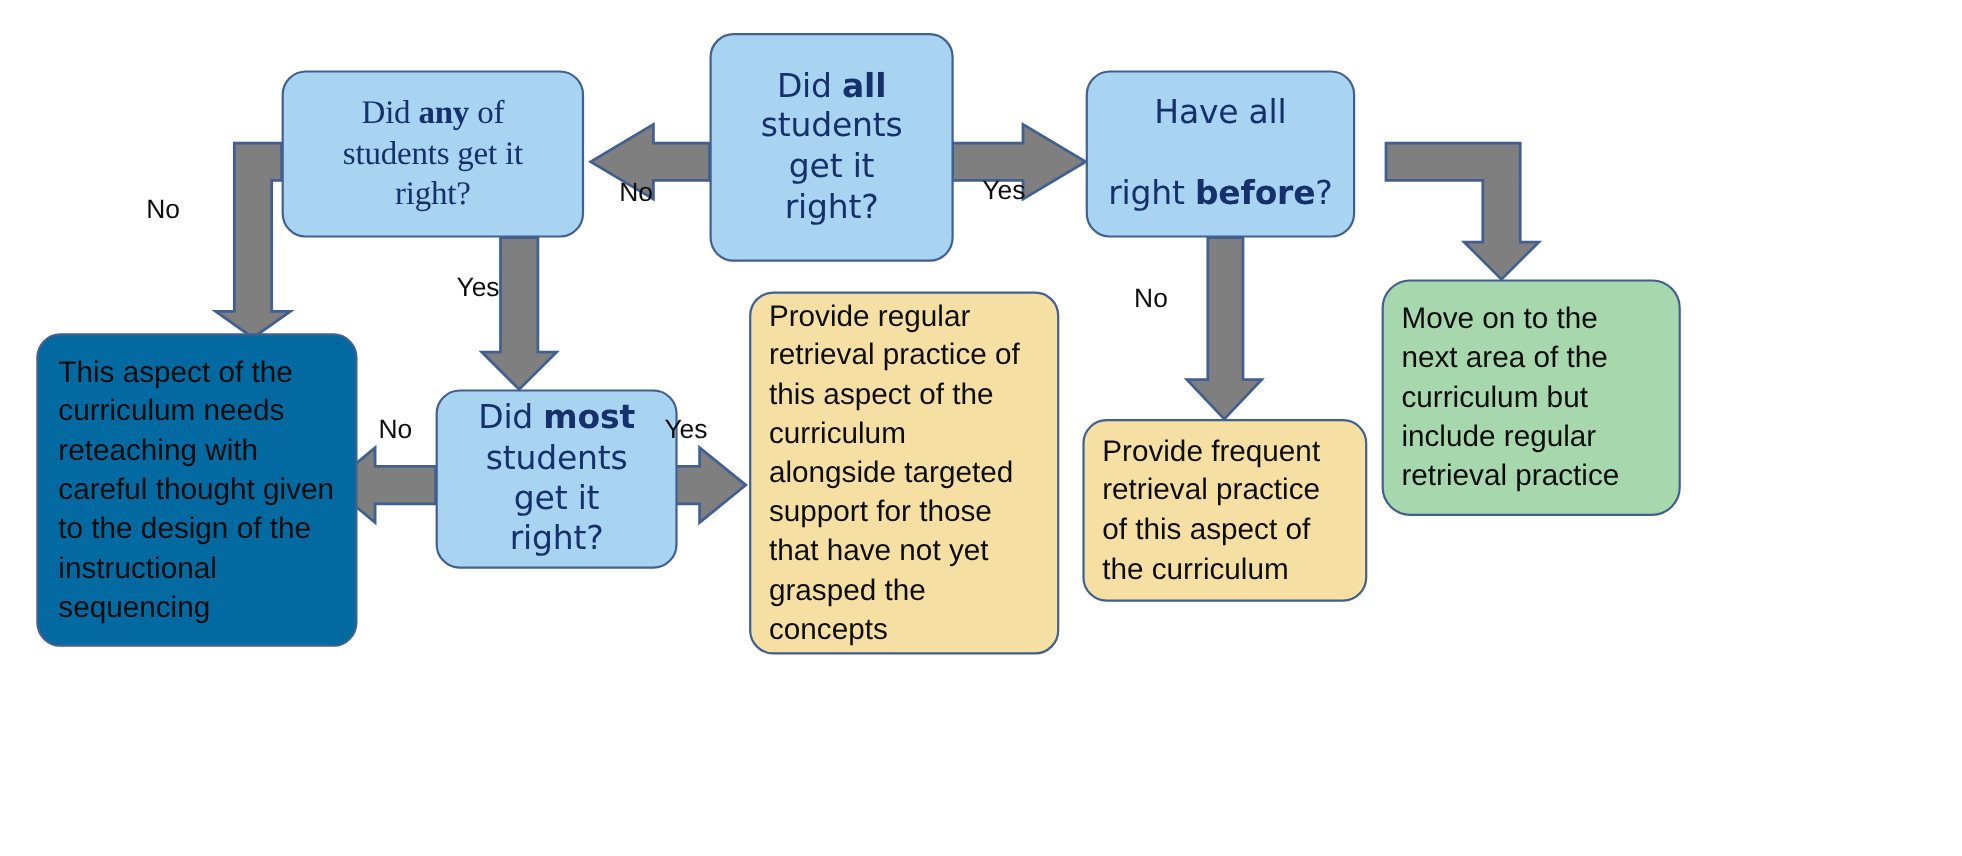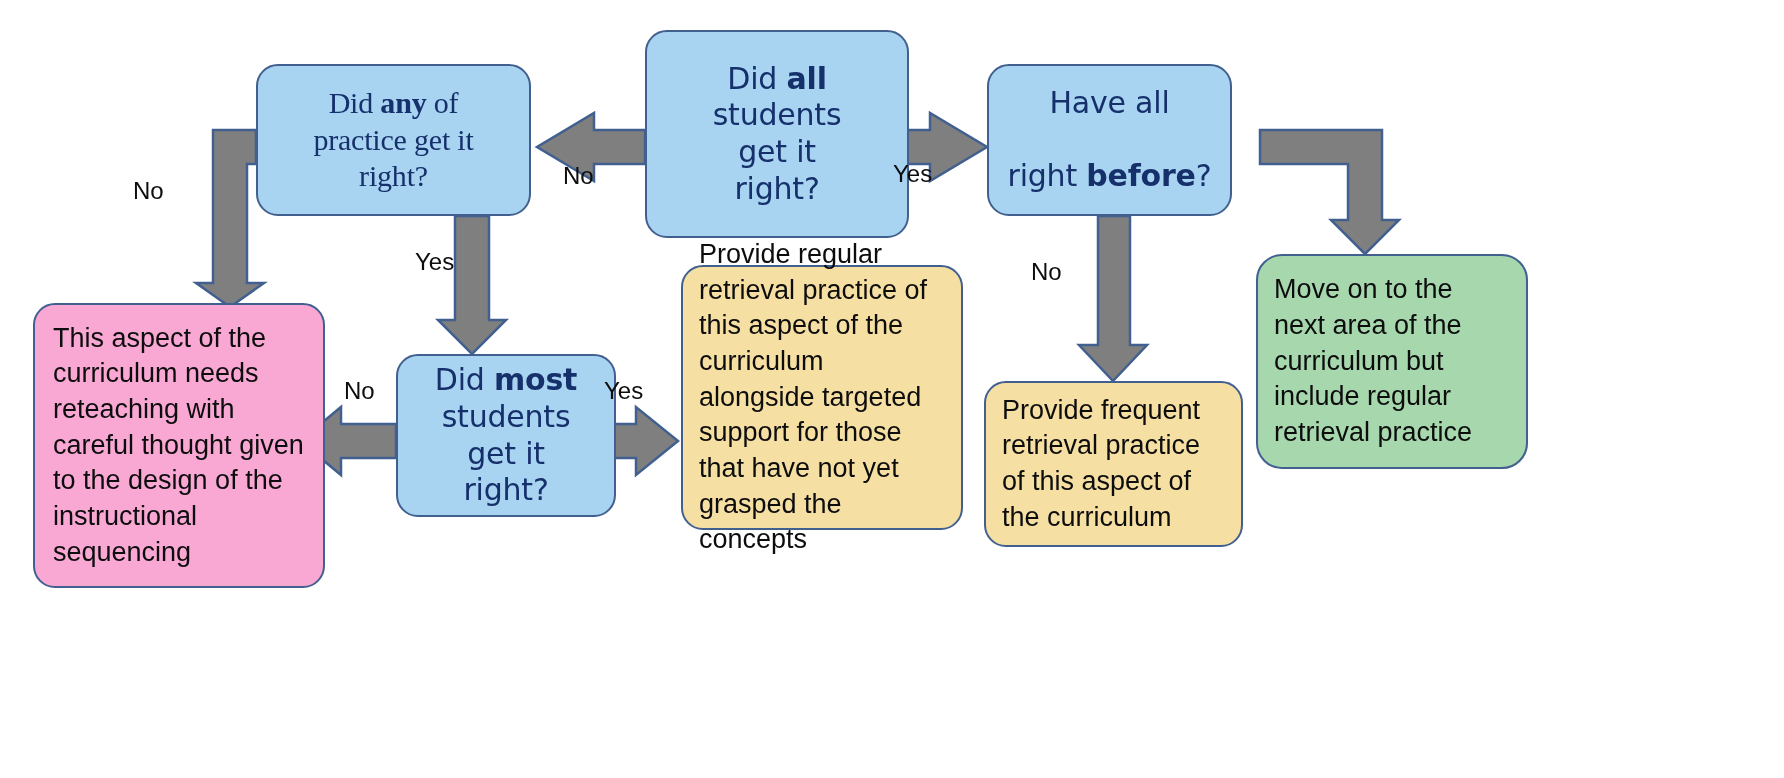--- a/index.html
+++ b/index.html
@@ -34,21 +34,21 @@
   }
   .decision b{font-weight:bold;}
 
   .action{
     font-family:"Liberation Sans", sans-serif;
     color:#0d0d0d;
     font-size:27px;
     line-height:1.32;
   }
   .action .txt{text-align:left;}
-  .red{background:#f9a8d4;justify-content:center;}
+  .red{background:#0369a1;justify-content:center;}
   .yellow{background:#f6dfa3;}
   .green{background:#a6d7ad;}
 
   
   .edge-label{
     position:absolute;
     font-family:"Liberation Sans", sans-serif;
     font-size:24px;
     color:#0d0d0d;
     z-index:8;
@@ -98,33 +98,33 @@
   <div class="edge-label" style="left:133px;top:177px;">No</div>
 
   <div class="edge-label" style="left:415px;top:248px;">Yes</div>
 
   <div class="edge-label" style="left:344px;top:377px;">No</div>
 
   <div class="edge-label" style="left:604px;top:377px;">Yes</div>
 
   <div class="edge-label" style="left:1031px;top:258px;">No</div>
 
-  <div class="node decision" style="left:645px;top:30px;width:264px;height:208px;">
+  <div class="node decision" style="left:645px;top:30px;width:222px;height:208px;">
     <span class="txt">
       <span>Did </span><b>all</b><br>
       <span>students</span><br>
       <span>get it</span><br>
       <span>right?</span>
     </span>
   </div>
 
   <div class="node decision" style="left:256px;top:64px;width:275px;height:152px;font-family:Liberation Serif, serif;">
     <span class="txt">
       <span>Did </span><b>any</b><span> of</span><br>
-      <span>practice get it</span><br>
+      <span>students get it</span><br>
       <span>right?</span>
     </span>
   </div>
 
   <div class="node decision" style="left:987px;top:64px;width:245px;height:152px;">
     <span class="txt">
       <span>Have all</span><br>
       <br>
       <span>right </span><b>before</b><span>?</span>
     </span>
@@ -136,21 +136,21 @@
       <span>students</span><br>
       <span>get it</span><br>
       <span>right?</span>
     </span>
   </div>
 
   <div class="node action red" style="left:33px;top:303px;width:292px;height:285px;padding:14px 18px;">
     <span class="txt">This aspect of the curriculum needs reteaching with careful thought given to the design of the instructional sequencing</span>
   </div>
 
-  <div class="node action yellow" style="left:681px;top:265px;width:282px;height:265px;padding:14px 16px;">
+  <div class="node action yellow" style="left:681px;top:265px;width:282px;height:330px;padding:14px 16px;">
     <span class="txt">Provide regular retrieval practice of this aspect of the curriculum alongside targeted support for those that have not yet grasped the concepts</span>
   </div>
 
   <div class="node action yellow" style="left:984px;top:381px;width:259px;height:166px;padding:0 16px;">
     <span class="txt">Provide frequent retrieval practice of this aspect of the curriculum</span>
   </div>
 
   <div class="node action green" style="left:1256px;top:254px;width:272px;height:215px;padding:12px 16px;border-radius:26px;">
     <span class="txt">Move on to the next area of the curriculum but include regular retrieval practice</span>
   </div>

